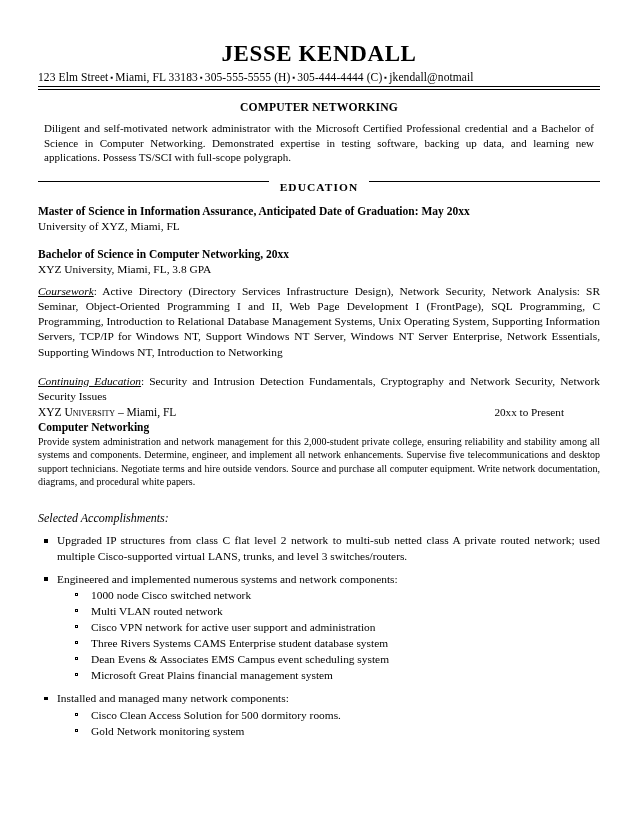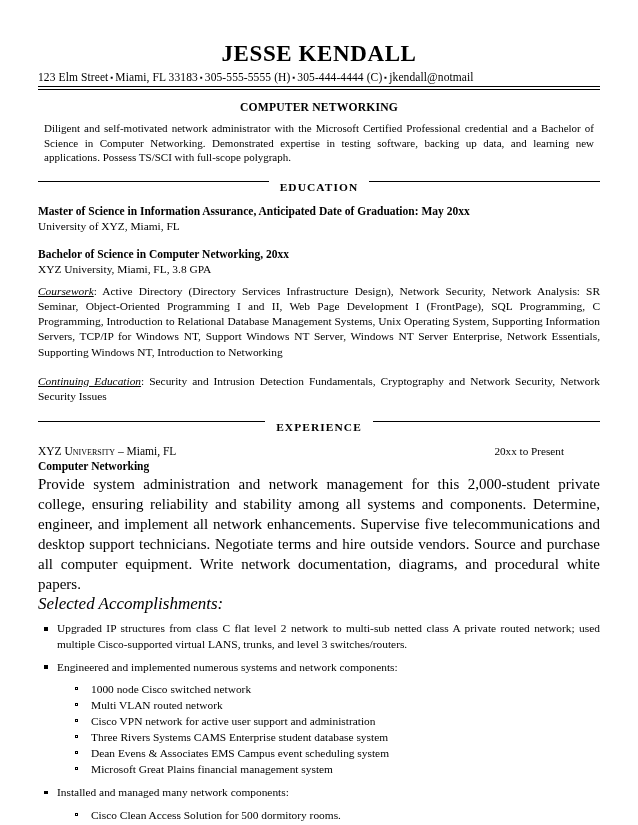--- a/index.html
+++ b/index.html
@@ -137,26 +137,26 @@
   }
   .job-title {
     font-weight: bold;
     font-size: 11.5px;
     line-height: 1.32;
   }
   .job-desc {
     text-align: justify;
     line-height: 1.34;
     margin: 0;
-    font-size: 15px;
+    font-size: 10px;
   }
   .accomplishments-label {
     font-style: italic;
-    font-size: 17px;
-    margin: 0 0 7px 0;
+    font-size: 12px;
+    margin: 23px 0 7px 0;
   }
 
   
   ul.bullets {
     list-style: none;
     margin: 0;
     padding: 0;
   }
   ul.bullets > li {
     position: relative;
@@ -170,21 +170,21 @@
     content: "";
     position: absolute;
     left: 6px;
     top: 5.5px;
     width: 3.6px;
     height: 3.6px;
     background: #000;
   }
   ul.sub-bullets {
     list-style: none;
-    margin: 7px 0 0 0;
+    margin: 1px 0 0 0;
     padding: 0;
   }
   ul.sub-bullets > li {
     position: relative;
     padding-left: 34px;
     margin-bottom: 0.5px;
     line-height: 1.36;
     text-align: left;
     font-size: 11.4px;
   }
@@ -230,25 +230,20 @@
   <div class="edu-gap"></div>
 
   <div class="edu-entry">
     <div class="edu-degree">Bachelor of Science in Computer Networking, 20xx</div>
     <div class="edu-school">XYZ University, Miami, FL, 3.8 GPA</div>
     <p class="coursework"><span class="cw-label">Coursework</span><span>: Active Directory (Directory Services Infrastructure Design), Network Security, Network Analysis: SR Seminar, Object-Oriented Programming I and II, Web Page Development I (FrontPage), SQL Programming, C Programming, Introduction to Relational Database Management Systems, Unix Operating System, Supporting Information Servers, TCP/IP for Windows NT, Support Windows NT Server, Windows NT Server Enterprise, Network Essentials, Supporting Windows NT, Introduction to Networking</span></p>
   </div>
 
   <p class="continuing"><span class="cw-label">Continuing Education</span><span>: Security and Intrusion Detection Fundamentals, Cryptography and Network Security, Network Security Issues</span></p>
 
-  <div class="section-divider">
-    <span class="rule"></span>
-    <span class="section-title">EXPERIENCE</span>
-    <span class="rule"></span>
-  </div>
 
   <div class="job-head">
     <span class="job-employer"><span>XYZ</span> <span class="smallcaps">University</span> <span>– Miami, FL</span></span>
     <span class="job-dates">20xx to Present</span>
   </div>
   <div class="job-title">Computer Networking</div>
   <p class="job-desc">Provide system administration and network management for this 2,000-student private college, ensuring reliability and stability among all systems and components. Determine, engineer, and implement all network enhancements. Supervise five telecommunications and desktop support technicians. Negotiate terms and hire outside vendors. Source and purchase all computer equipment. Write network documentation, diagrams, and procedural white papers.</p>
 
   <div class="accomplishments-label">Selected Accomplishments:</div>
 

